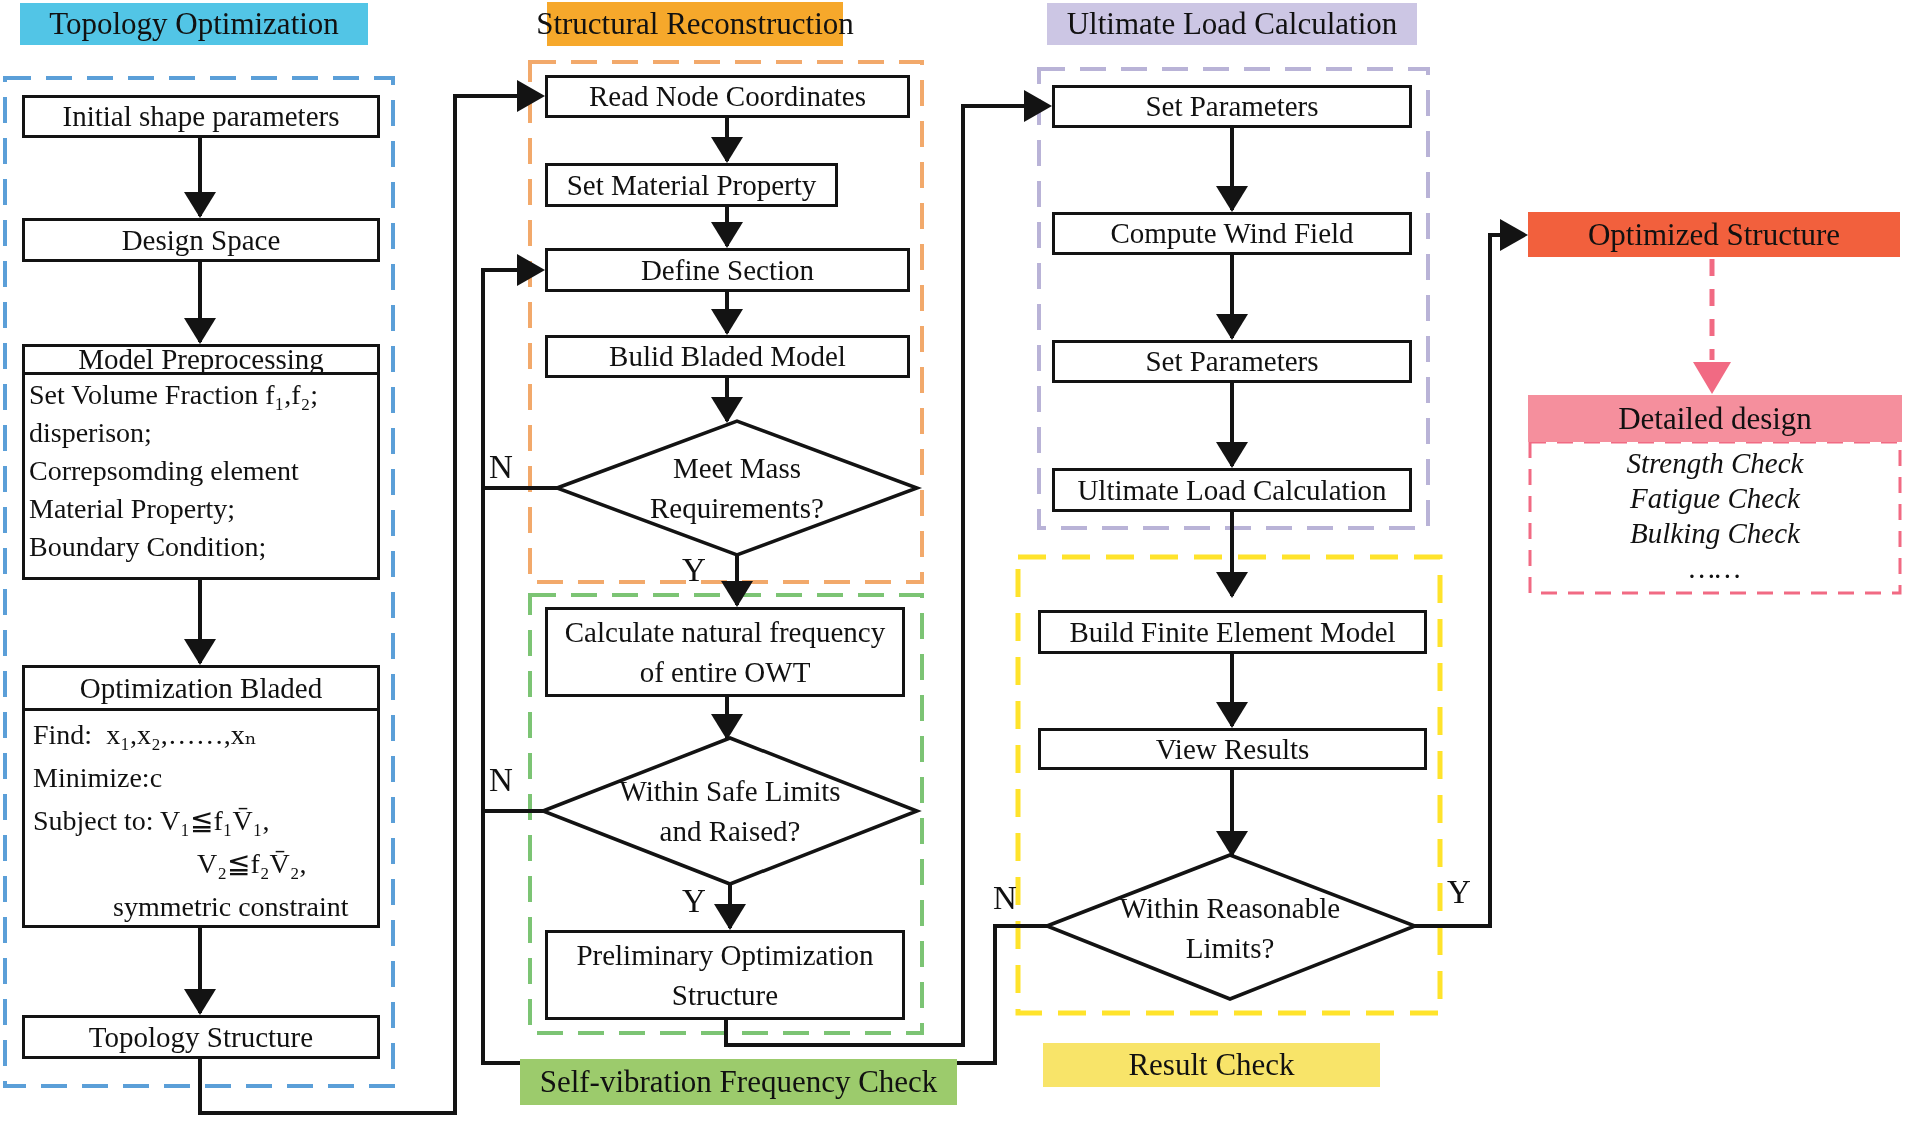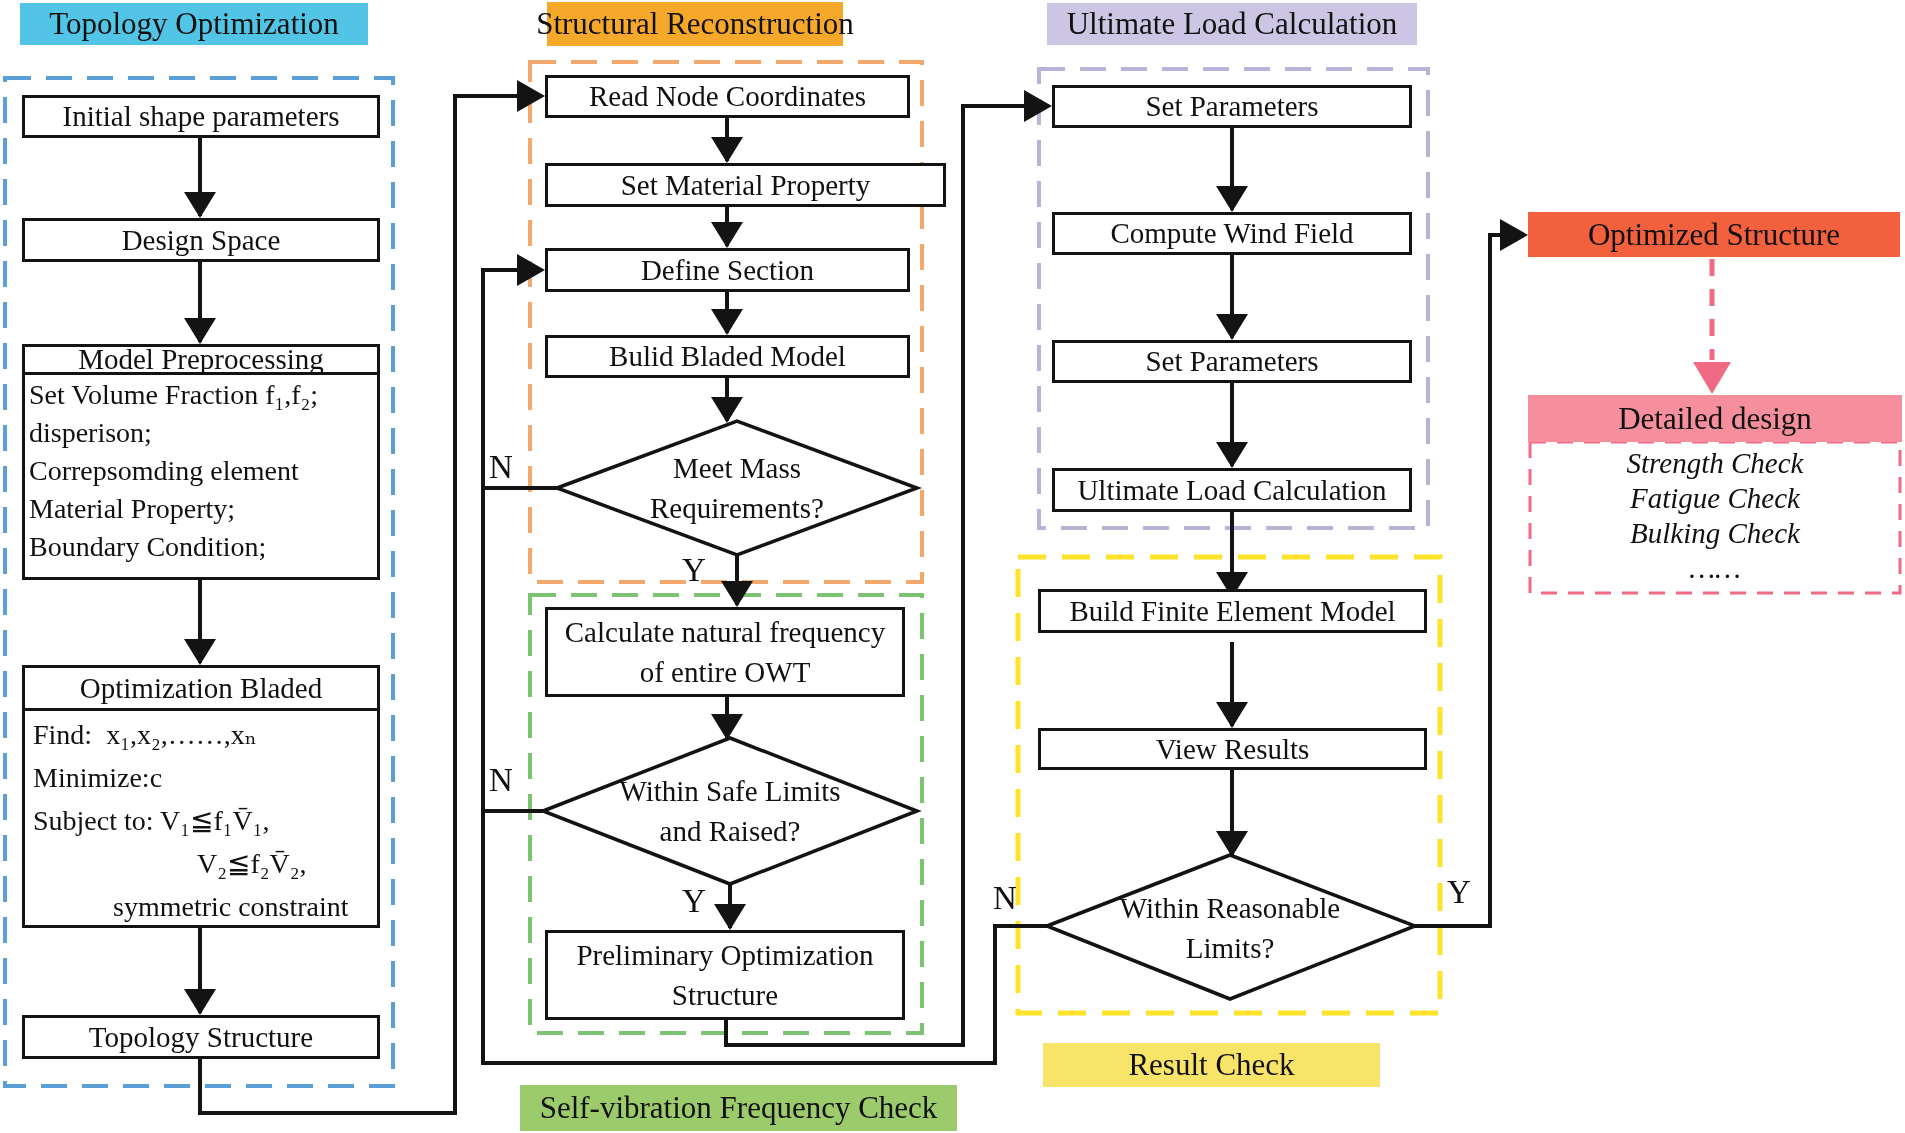--- a/index.html
+++ b/index.html
@@ -129,21 +129,21 @@
       <div class="bodyln" style="line-height:43px;padding-left:172px;">V₂≦f₂V̄₂,</div>
       <div class="bodyln" style="line-height:43px;padding-left:88px;">symmetric constraint</div>
     </div>
   </div>
 
   <div class="box" style="left:22px;top:1015px;width:358px;height:44px;">Topology Structure</div>
 
   <div class="hdr" style="left:547px;top:2px;width:296px;height:44px;background:#F6A82B;">Structural Reconstruction</div>
 
   <div class="box" style="left:545px;top:75px;width:365px;height:43px;">Read Node Coordinates</div>
-  <div class="box" style="left:545px;top:163px;width:401px;height:44px;">Set Material Property</div>
+  <div class="box" style="left:545px;top:163px;width:293px;height:44px;">Set Material Property</div>
   <div class="box" style="left:545px;top:248px;width:365px;height:44px;">Define Section</div>
   <div class="box" style="left:545px;top:335px;width:365px;height:43px;">Bulid Bladed Model</div>
 
   <div class="dtext" style="left:567px;top:444px;width:340px;height:88px;">
     <div>Meet Mass</div>
     <div>Requirements?</div>
   </div>
 
   <div class="box box2" style="left:545px;top:607px;width:360px;height:90px;">
     <div>Calculate natural frequency</div>
@@ -153,29 +153,29 @@
   <div class="dtext" style="left:560px;top:768px;width:340px;height:86px;">
     <div>Within Safe Limits</div>
     <div>and Raised?</div>
   </div>
 
   <div class="box box2" style="left:545px;top:930px;width:360px;height:90px;">
     <div>Preliminary Optimization</div>
     <div>Structure</div>
   </div>
 
-  <div class="hdr" style="left:520px;top:1085px;width:437px;height:46px;background:#9CCB6C;">Self-vibration Frequency Check</div>
+  <div class="hdr" style="left:520px;top:1059px;width:437px;height:46px;background:#9CCB6C;">Self-vibration Frequency Check</div>
 
   <div class="hdr" style="left:1047px;top:3px;width:370px;height:42px;background:#CCC6E4;">Ultimate Load Calculation</div>
 
   <div class="box" style="left:1052px;top:85px;width:360px;height:43px;">Set Parameters</div>
   <div class="box" style="left:1052px;top:212px;width:360px;height:43px;">Compute Wind Field</div>
   <div class="box" style="left:1052px;top:340px;width:360px;height:43px;">Set Parameters</div>
   <div class="box" style="left:1052px;top:468px;width:360px;height:44px;">Ultimate Load Calculation</div>
-  <div class="box" style="left:1038px;top:589px;width:389px;height:44px;">Build Finite Element Model</div>
+  <div class="box" style="left:1038px;top:610px;width:389px;height:44px;">Build Finite Element Model</div>
   <div class="box" style="left:1038px;top:728px;width:389px;height:42px;">View Results</div>
 
   <div class="dtext" style="left:1060px;top:886px;width:340px;height:84px;">
     <div>Within Reasonable</div>
     <div>Limits?</div>
   </div>
 
   <div class="hdr" style="left:1043px;top:1043px;width:337px;height:44px;background:#F8E469;">Result Check</div>
 
   <div class="hdr" style="left:1528px;top:212px;width:372px;height:45px;background:#F2603D;">Optimized Structure</div>

